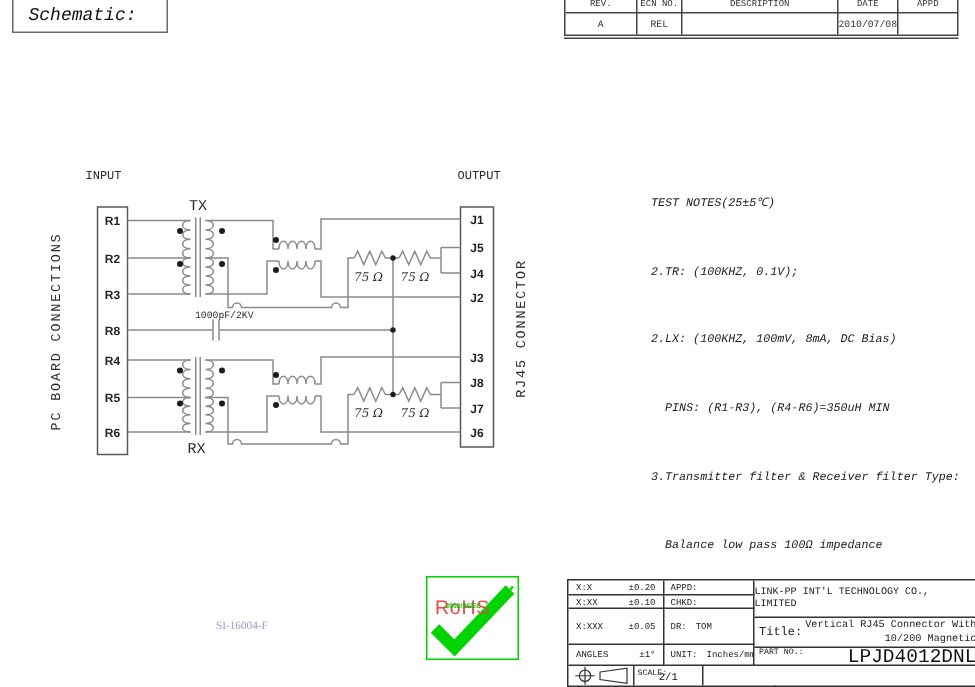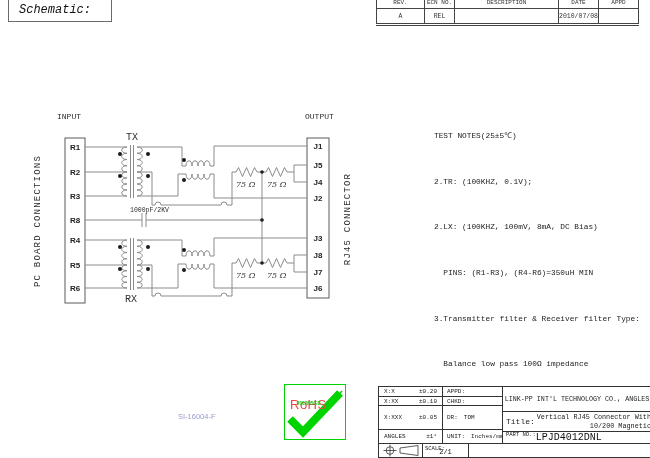--- a/index.html
+++ b/index.html
@@ -15,23 +15,23 @@
              border:1px solid #444;background:#fff;}
   .rev-table::after{content:'';position:absolute;left:-1px;right:-1px;bottom:-3px;border-bottom:1px solid #444;}
   .rev-cell{border-left:1px solid #444;display:flex;align-items:center;justify-content:center;
             font-size:6px;color:#333;overflow:hidden;}
   .rev-cell.first{border-left:none;}
   .rev-cell.hdr{align-items:flex-end;padding-bottom:2px;}
   .rev-cell.data{border-top:1px solid #444;font-size:6.5px;}
   
   .specs{position:absolute;left:434px;top:96px;white-space:pre;color:#1c1c1c;}
   .specs .title{font-size:8.2px;margin-bottom:3px;}
-  .specs .line{font-size:7.8px;line-height:9.65px;}
-  
-  .doc-code{position:absolute;left:178px;top:412px;font-family:Liberation Sans, sans-serif;
+  .specs .line{font-size:7.8px;line-height:9.65px;font-style:italic;}
+  
+  .doc-code{position:absolute;left:144px;top:412px;font-family:Liberation Serif, serif;
             font-size:7.5px;color:#9b9bd0;}
   
   .rohs{position:absolute;left:284px;top:384px;width:62px;height:56px;border:1px solid #00d400;
         background:#fff;box-sizing:border-box;}
   .rohs-name{position:absolute;left:5px;top:12px;font-family:"Liberation Sans",sans-serif;
              font-weight:normal;font-size:13px;color:#ef4444;letter-spacing:0.5px;}
   .rohs-dir{position:absolute;left:12px;top:16px;font-family:"Liberation Sans",sans-serif;
             font-weight:bold;font-size:4.5px;color:#00c800;}
   .rohs svg{position:absolute;left:1px;top:2px;}
   
@@ -40,21 +40,21 @@
   .tc{position:absolute;box-sizing:border-box;overflow:hidden;}
   .br{border-right:1px solid #333;} .bb{border-bottom:1px solid #333;}
   .tol{display:flex;justify-content:space-between;align-items:center;padding:0 5px;font-size:6px;color:#222;}
   .appr{display:flex;align-items:center;gap:6px;padding-left:4px;font-size:6px;color:#222;}
   .company{display:flex;align-items:center;justify-content:center;font-size:6.7px;color:#222;}
   .titlecell{display:flex;align-items:center;}
   .titlecell .tl{font-size:8px;margin-left:3px;color:#222;}
   .titlecell .tlines{flex:1;text-align:right;font-size:6.8px;line-height:8.5px;color:#222;}
   .partcell{display:flex;align-items:center;}
   .partcell .pl{font-size:5.5px;margin:0 0 6px 3px;color:#222;}
-  .partcell .pv{flex:1;text-align:left;font-size:10px;color:#111;}
+  .partcell .pv{flex:1;text-align:right;font-size:13px;color:#111;}
   .smallcell{position:relative;}
   .smallcell .lbl{position:absolute;left:2px;top:1px;font-size:5.5px;color:#222;}
   .smallcell .val{position:absolute;left:0;right:0;bottom:1px;text-align:center;font-size:7px;color:#111;}
   .symcell{display:flex;align-items:center;justify-content:center;}
 </style>
 </head>
 <body>
 
 <div id="sheet">
 
@@ -259,21 +259,21 @@
     <div class="tc appr br bb" style="left:64px;top:19px;width:60px;height:24px;">
       <span>DR:</span>
       <span>TOM</span>
     </div>
     <div class="tc appr br bb" style="left:64px;top:43px;width:60px;height:14px;">
       <span>UNIT:</span>
       <span>Inches/mm</span>
     </div>
 
     <div class="tc company bb" style="left:124px;top:0;width:148px;height:25px;">
-      <span>LINK-PP INT'L TECHNOLOGY CO., ANGLES</span>
+      <span>LINK-PP INT'L TECHNOLOGY CO., LIMITED</span>
     </div>
     <div class="tc titlecell bb" style="left:124px;top:25px;width:148px;height:20px;">
       <span class="tl">Title:</span>
       <span class="tlines">
         <span style="display:block">Vertical RJ45 Connector With</span>
         <span style="display:block">10/200 Magnetic</span>
       </span>
     </div>
     <div class="tc partcell bb" style="left:124px;top:45px;width:148px;height:12px;">
       <span class="pl">PART NO.:</span>

